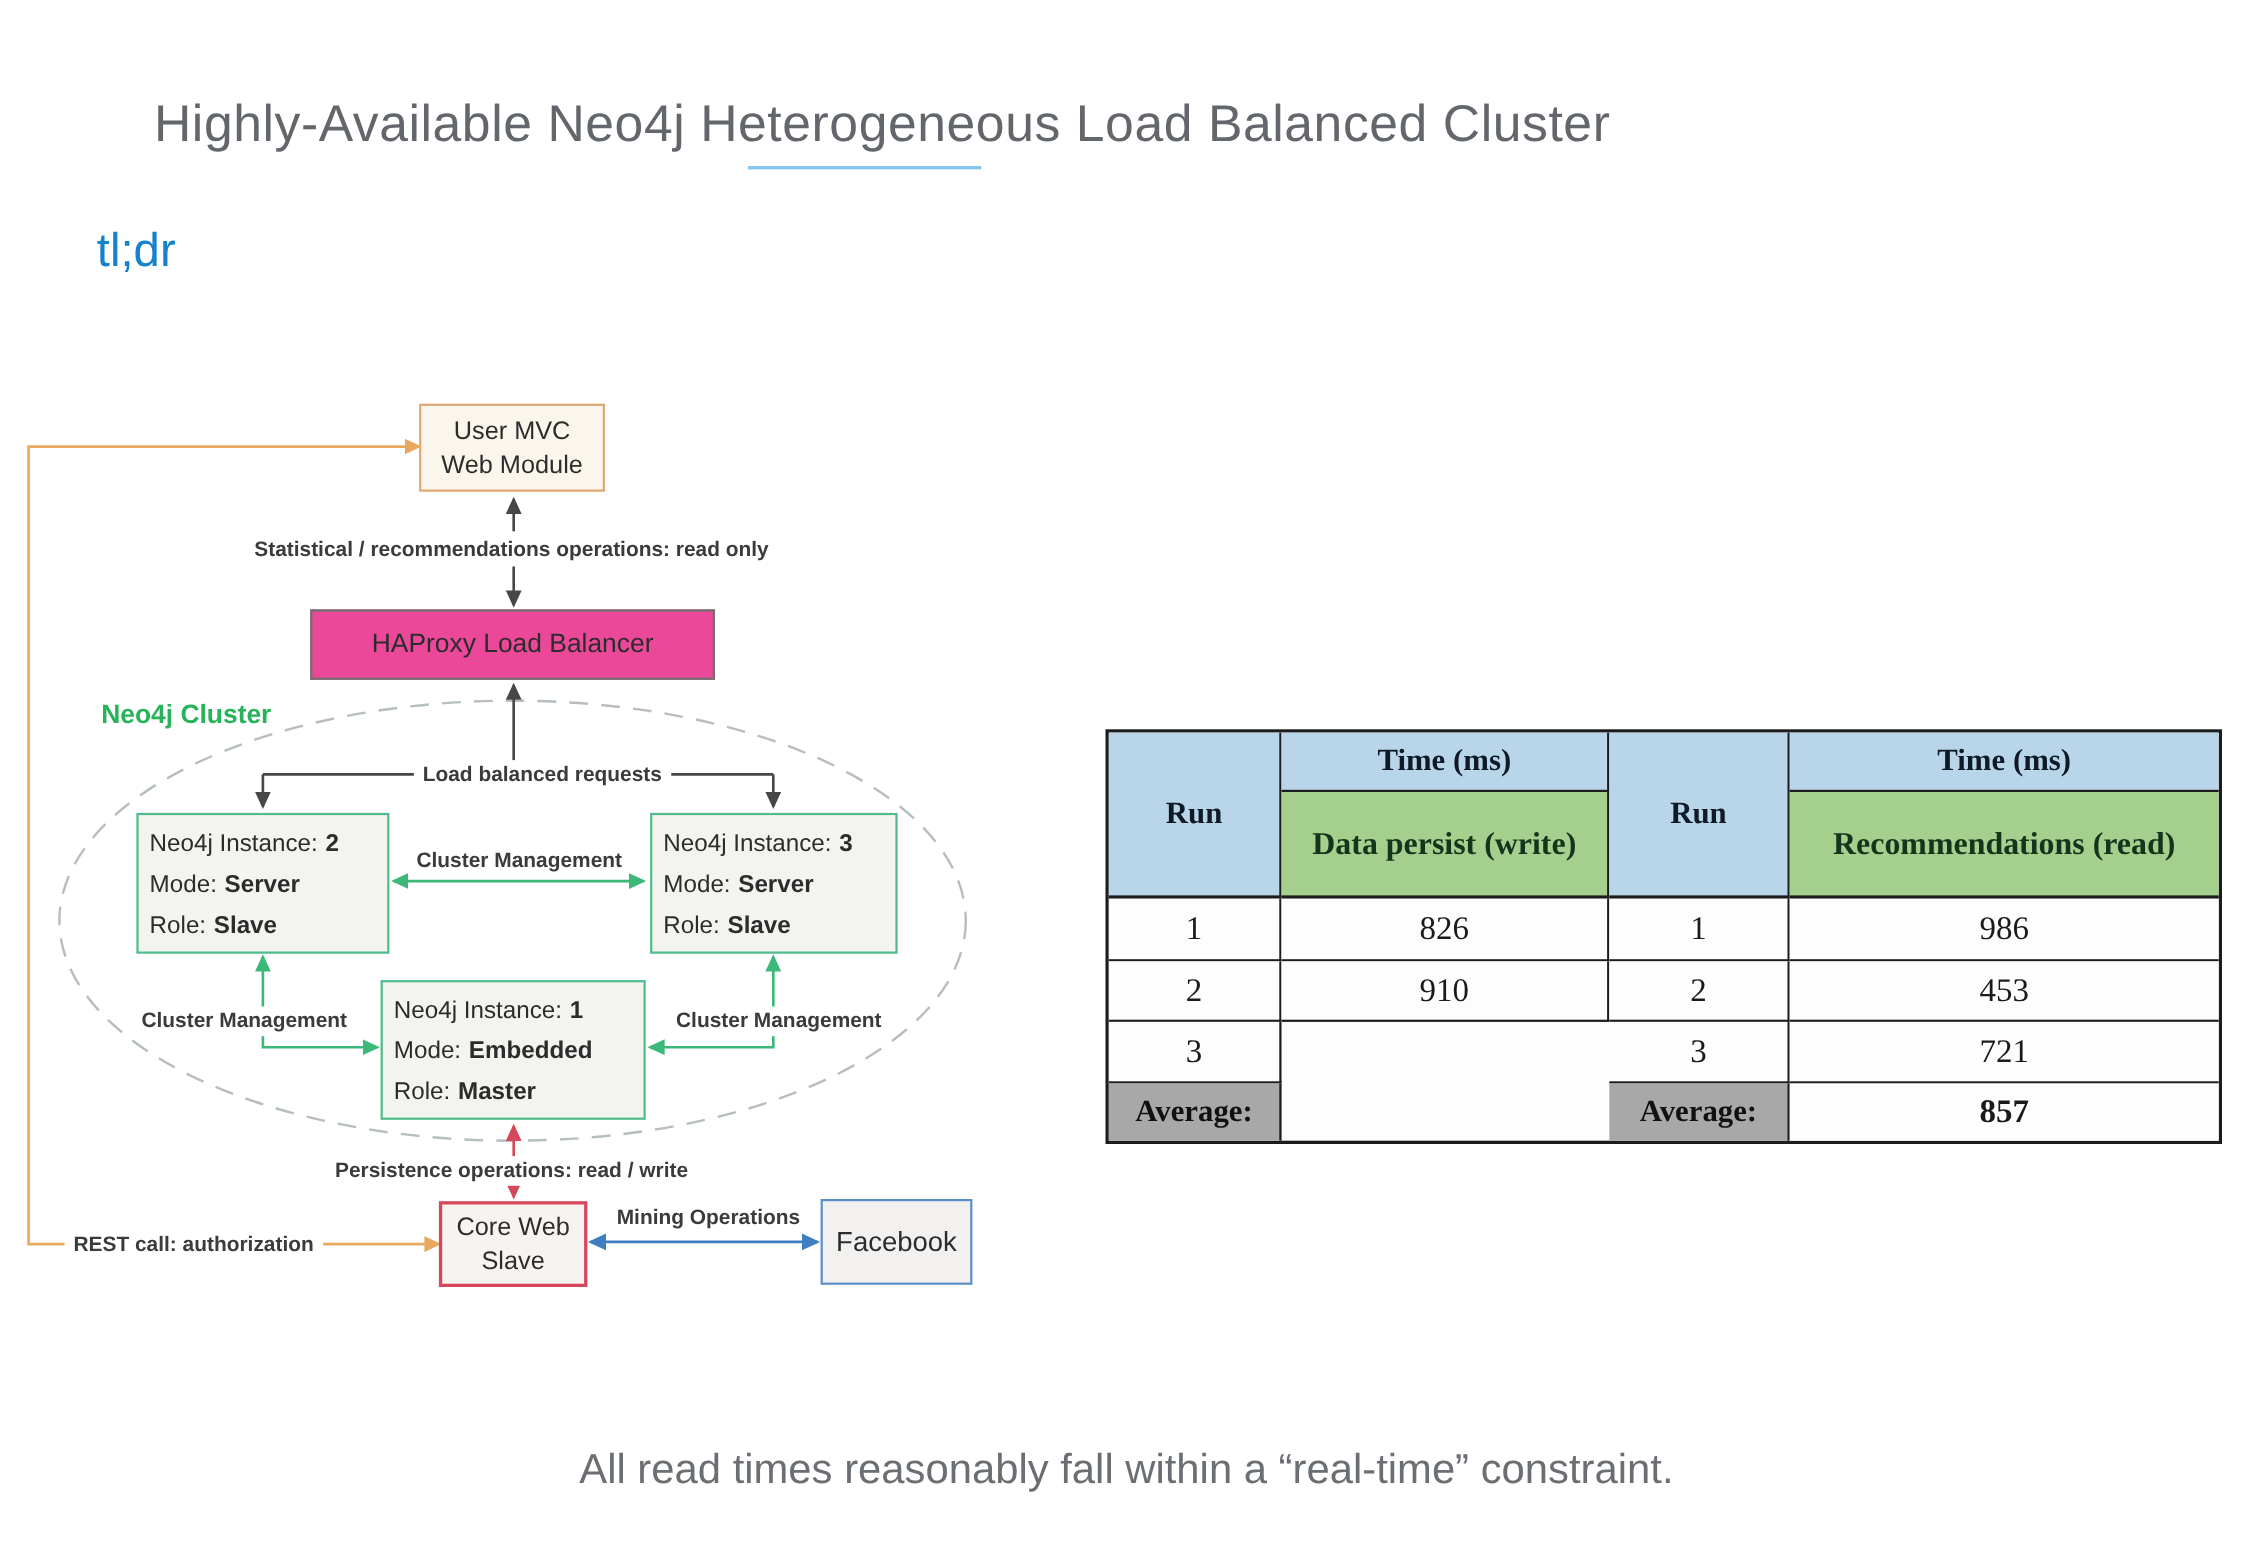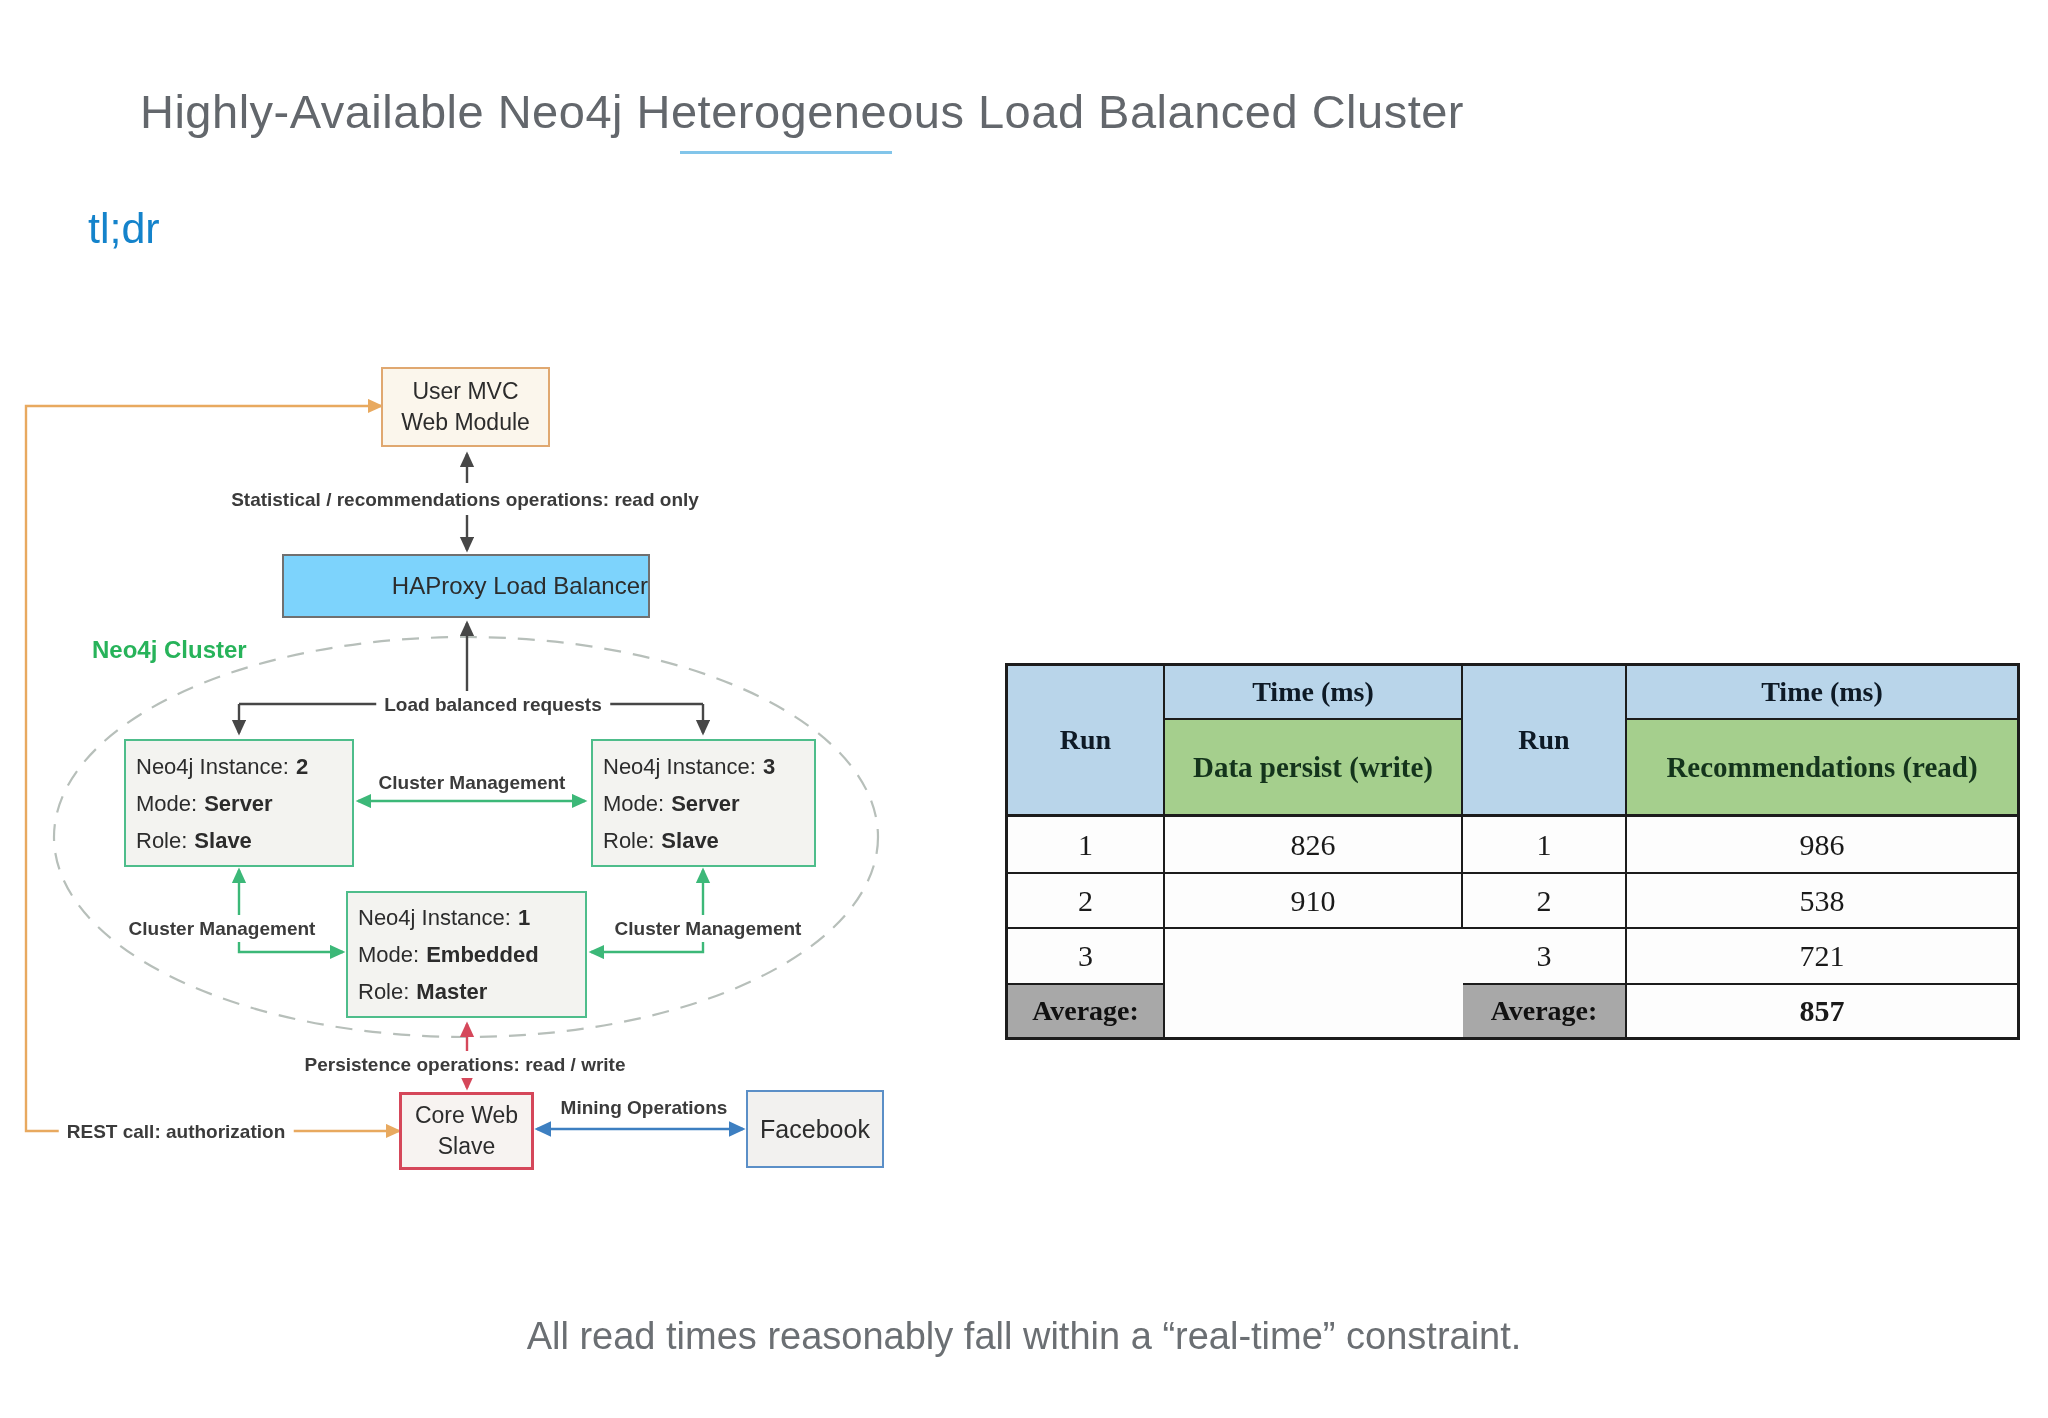--- a/index.html
+++ b/index.html
@@ -14,22 +14,22 @@
   .caption{position:absolute;left:0;top:1281px;width:2048px;text-align:center;
       font-size:38px;font-weight:300;color:#6b6f73;}
 
   
   .diagram{position:absolute;left:10px;top:250px;width:890px;height:900px;}
   .diagram svg{position:absolute;left:0;top:0;}
   .node{position:absolute;box-sizing:border-box;display:flex;flex-direction:column;
         align-items:center;justify-content:center;background:#f3f3f0;color:#2c2c2c;text-align:center;}
   .n-usermvc{left:371px;top:83px;width:169px;height:80px;border:2px solid #e0a870;background:#fbf6ec;
         font-size:23px;line-height:31px;}
-  .n-haproxy{left:272px;top:270px;width:368px;height:64px;border:2px solid #707070;background:#7dd3fc;
-        font-size:24px;align-items:flex-end;}
+  .n-haproxy{left:272px;top:270px;width:368px;height:64px;border:2px solid #707070;background:#ec4899;
+        font-size:24px;}
   .n-inst{border:2px solid #4ebd8b;align-items:flex-start;justify-content:center;
         padding:6px 10px;font-size:22px;text-align:left;}
   .n-inst2{left:114px;top:455px;width:230px;height:128px;}
   .n-inst3{left:581px;top:455px;width:225px;height:128px;}
   .n-inst1{left:336px;top:607px;width:241px;height:127px;}
   .iline{line-height:37px;white-space:nowrap;}
   .iline .b{font-weight:700;margin-left:7px;}
   .n-coreweb{left:389px;top:808px;width:135px;height:78px;border:3px solid #d5475a;background:#f7f3f1;
         font-size:23px;line-height:31px;}
   .n-facebook{left:736px;top:806px;width:138px;height:78px;border:2px solid #5b8fc7;background:#f2f1ef;
@@ -174,21 +174,21 @@
     <div class="c metric-h lastcol" style="grid-area:2/4/3/5;">Recommendations (read)</div>
 
     <div class="c" style="grid-area:3/1/4/2;">1</div>
     <div class="c" style="grid-area:3/2/4/3;">826</div>
     <div class="c" style="grid-area:3/3/4/4;">1</div>
     <div class="c lastcol" style="grid-area:3/4/4/5;">986</div>
 
     <div class="c" style="grid-area:4/1/5/2;">2</div>
     <div class="c" style="grid-area:4/2/5/3;">910</div>
     <div class="c" style="grid-area:4/3/5/4;">2</div>
-    <div class="c lastcol" style="grid-area:4/4/5/5;">538</div>
+    <div class="c lastcol" style="grid-area:4/4/5/5;">453</div>
 
     <div class="c" style="grid-area:5/1/6/2;">3</div>
     <div class="c" style="grid-area:5/3/6/4;">3</div>
     <div class="c lastcol" style="grid-area:5/4/6/5;">721</div>
 
     <div class="c avg-l lastrow" style="grid-area:6/1/7/2;">Average:</div>
     <div class="c avg-l lastrow" style="grid-area:6/3/7/4;">Average:</div>
     <div class="c avg-v lastrow lastcol" style="grid-area:6/4/7/5;">857</div>
   </div>
 

